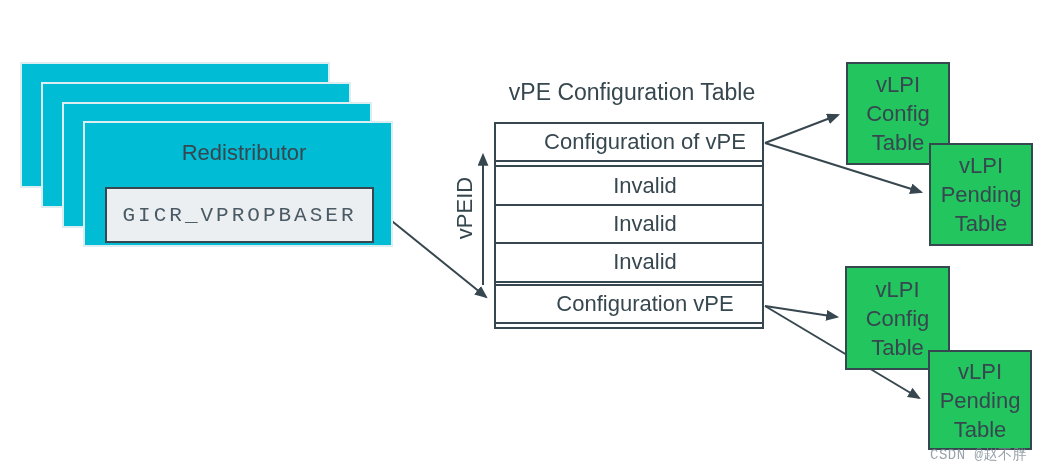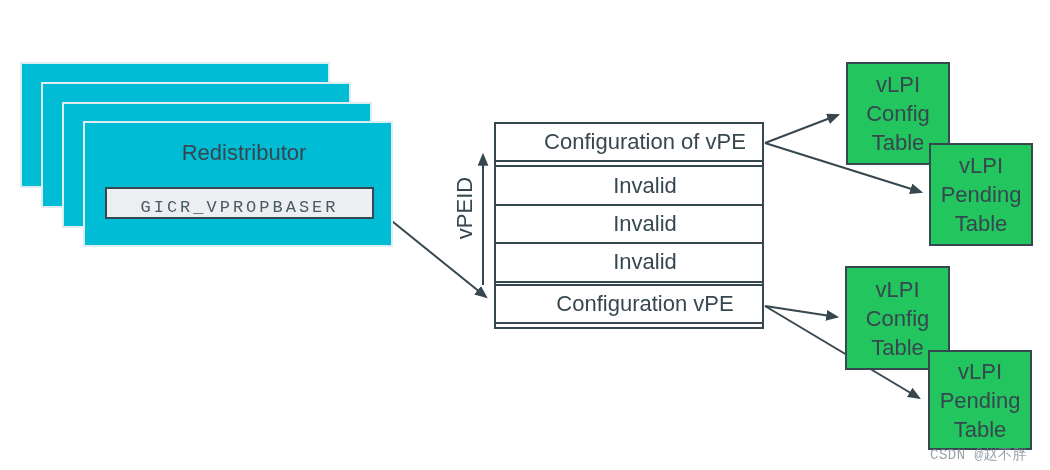--- a/index.html
+++ b/index.html
@@ -18,25 +18,25 @@
     background:var(--cyan,#00bcd4);border:2px solid var(--cyan-border,#ddeef3);
     z-index:2;
     padding-left:12px;
   }
   .b1{left:20px;top:62px}
   .b2{left:41px;top:82px}
   .b3{left:62px;top:102px}
   .front{left:83px;top:121px;z-index:3}
   .redis-title{margin-top:17px;text-align:center;font-size:22px;}
   .register{
-    position:absolute;left:20px;top:64px;width:269px;height:32px;box-sizing:border-box;
+    position:absolute;left:20px;top:64px;width:269px;height:56px;box-sizing:border-box;
     background:var(--register-bg,#eceff1);border:2px solid var(--outline,#37474f);
-    display:flex;align-items:flex-end;justify-content:center;
+    display:flex;align-items:center;justify-content:center;
     font-family:"Liberation Mono","DejaVu Sans Mono",monospace;
-    font-size:17px;letter-spacing:3px;color:var(--register-text,#4a5a64);
+    font-size:21px;letter-spacing:3px;color:var(--register-text,#4a5a64);
   }
 
   
   .table-title{
     position:absolute;left:632px;top:79px;transform:translateX(-50%);
     white-space:nowrap;font-size:23px;z-index:2;
   }
   .vpeid-label{
     position:absolute;left:465px;top:208px;
     transform:translate(-50%,-50%) rotate(-90deg);
@@ -97,20 +97,21 @@
   <div class="redis-box b1"></div>
   <div class="redis-box b2"></div>
   <div class="redis-box b3"></div>
   <div class="redis-box front">
     <div class="redis-title">Redistributor</div>
     <div class="register">
       <span>GICR_VPROPBASER</span>
     </div>
   </div>
 
+  <div class="table-title">vPE Configuration Table</div>
   <div class="vpeid-label">vPEID</div>
   <div class="vpe-table">
     <div class="row r1">Configuration of vPE</div>
     <div class="row r2">Invalid</div>
     <div class="row r3">Invalid</div>
     <div class="row r4">Invalid</div>
     <div class="row r5">Configuration vPE</div>
   </div>
 
   <div class="vlpi cfg t-cfg">

